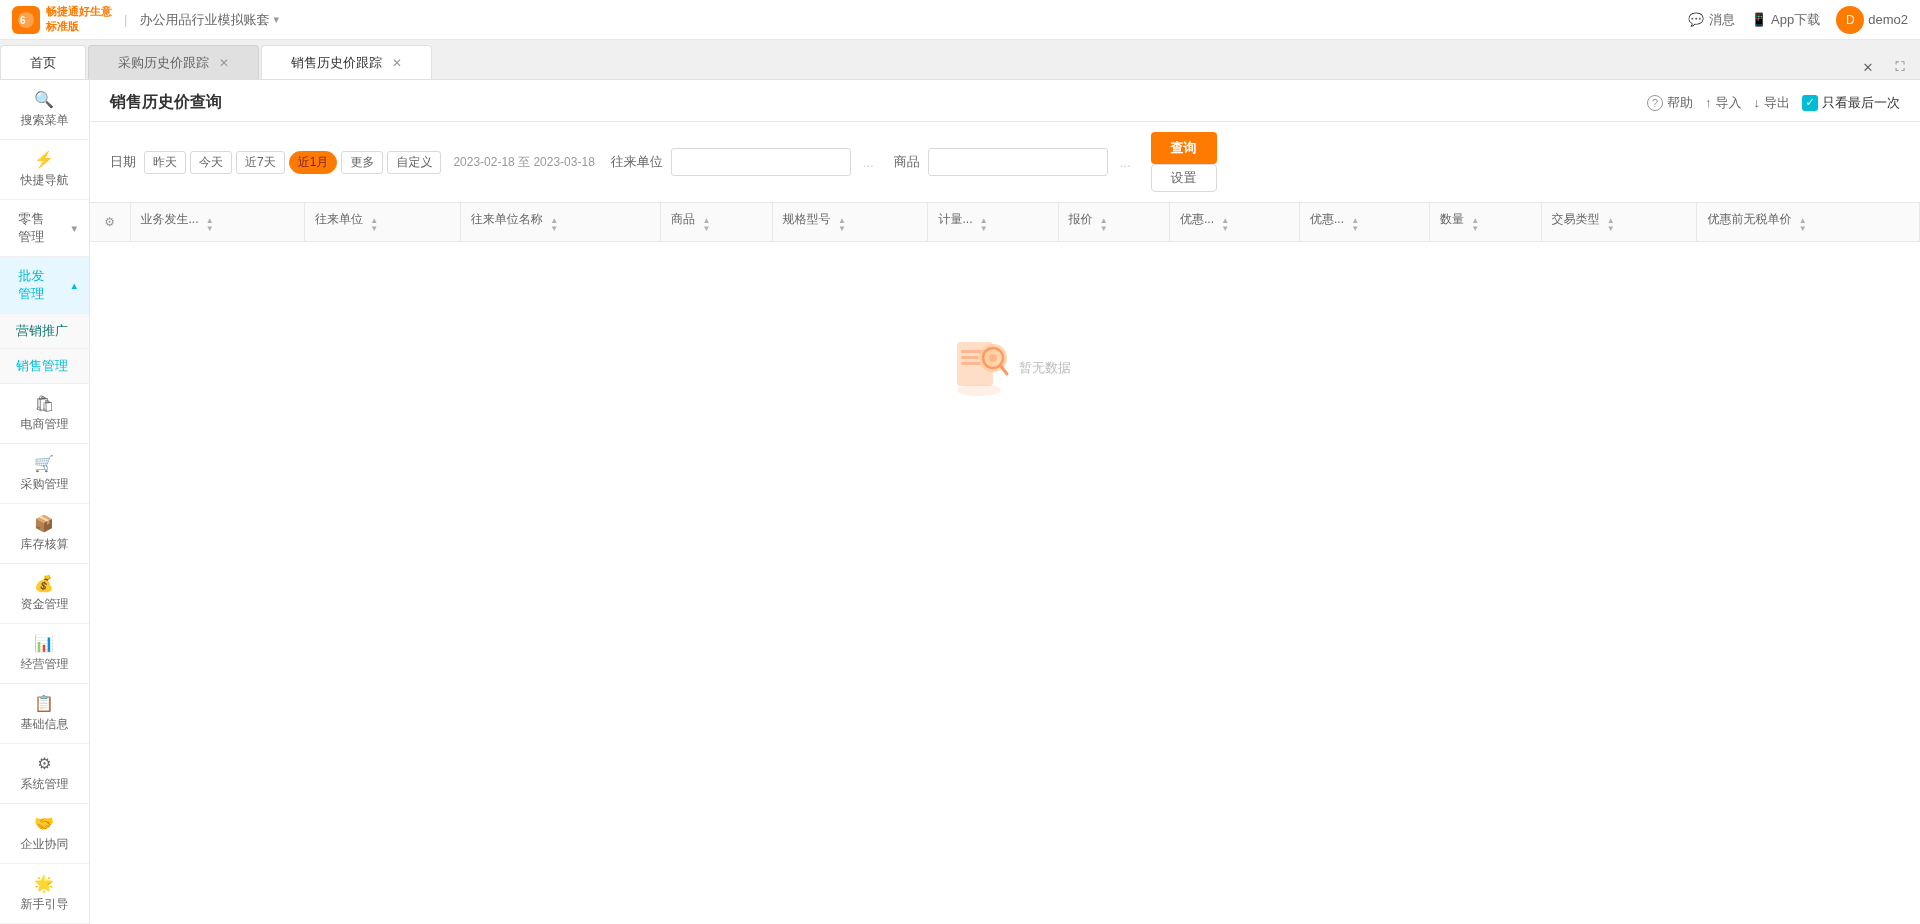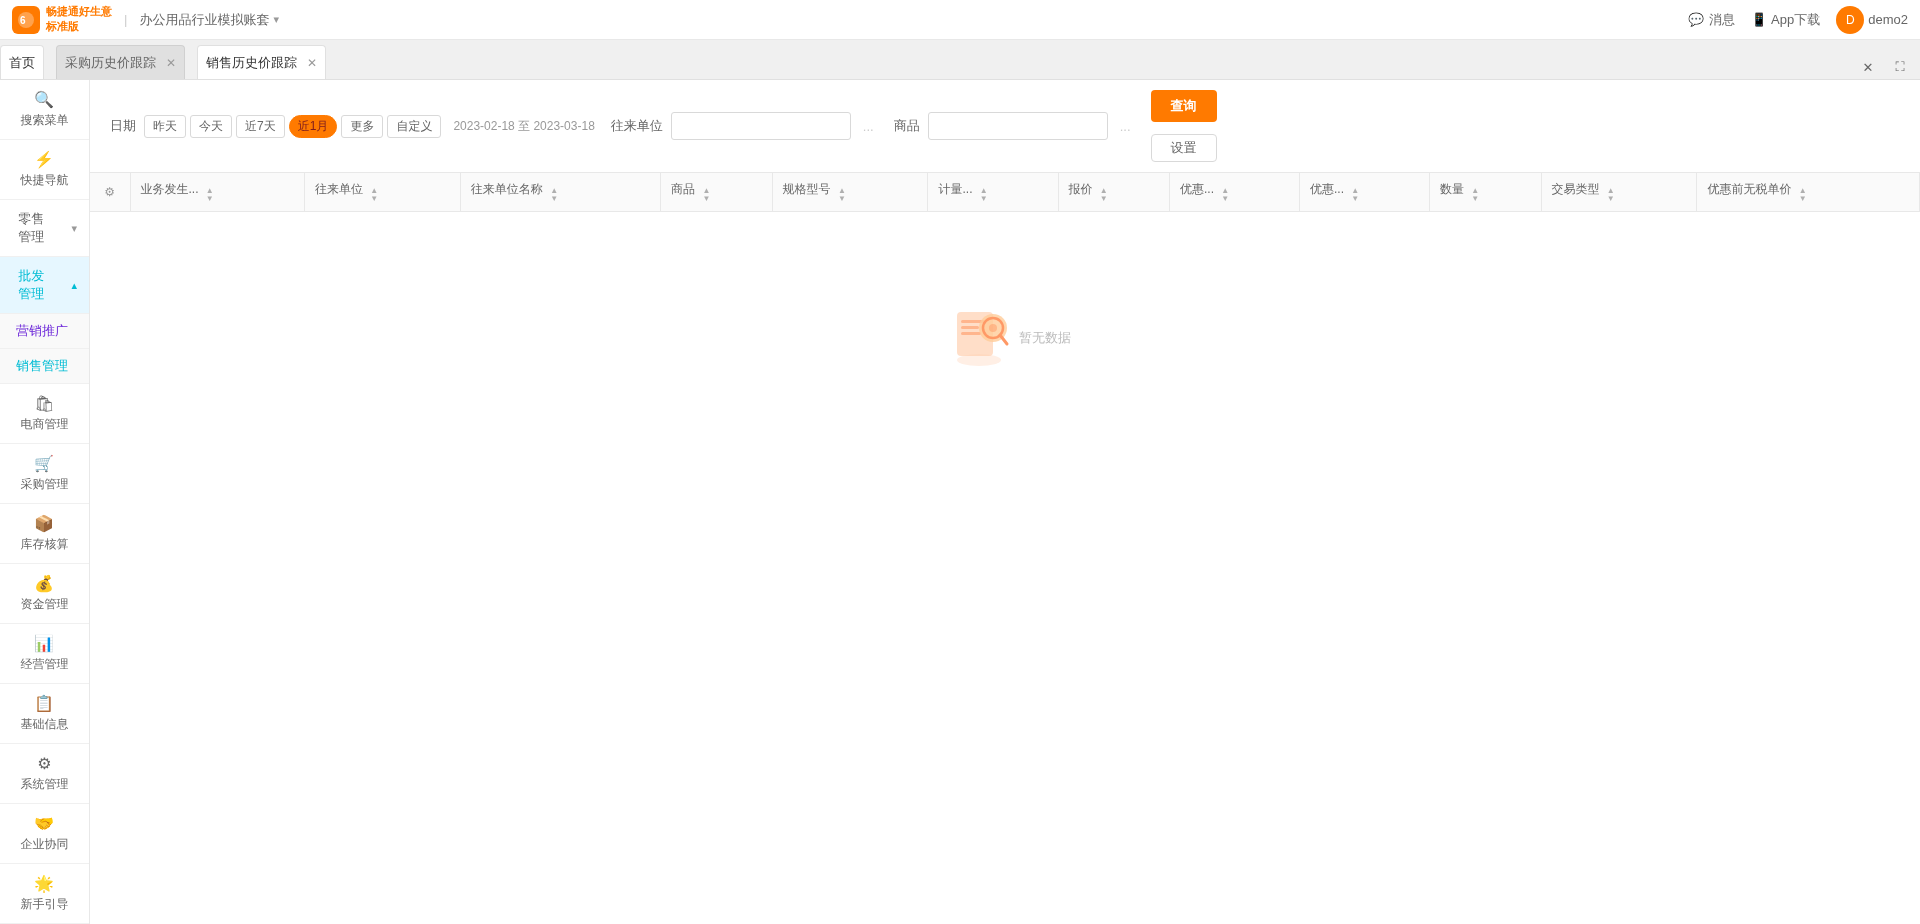--- a/index.html
+++ b/index.html
@@ -14,37 +14,37 @@
     .breadcrumb-divider { color: #ccc; margin: 0 4px; }
     .app-title-bar { display: flex; align-items: center; gap: 4px; }
     .app-title { font-size: 13px; color: #666; }
     .dropdown-arrow { color: #999; font-size: 11px; }
     .top-bar-right { display: flex; align-items: center; gap: 16px; }
     .top-right-item { display: flex; align-items: center; gap: 4px; color: #666; font-size: 13px; cursor: pointer; }
     .avatar { width: 28px; height: 28px; border-radius: 50%; background: #ff7a00; display: flex; align-items: center; justify-content: center; color: #fff; font-size: 12px; }
 
     
     .tab-bar { height: 40px; background: #f0f0f0; display: flex; align-items: flex-end; padding: 0 0 0 0; flex-shrink: 0; border-bottom: 1px solid #e0e0e0; }
-    .tab { height: 34px; padding: 0 8px; display: flex; align-items: center; gap: 6px; font-size: 13px; cursor: pointer; border-radius: 4px 4px 0 0; margin-right: 12px; color: #666; background: #e0e0e0; border: 1px solid #d0d0d0; border-bottom: none; position: relative; }
+    .tab { height: 34px; padding: 0 29px; display: flex; align-items: center; gap: 6px; font-size: 13px; cursor: pointer; border-radius: 4px 4px 0 0; margin-right: 2px; color: #666; background: #e0e0e0; border: 1px solid #d0d0d0; border-bottom: none; position: relative; }
     .tab.home { background: #fff; color: #333; border-color: #e0e0e0; }
     .tab.active { background: #fff; color: #333; border-color: #e0e0e0; }
     .tab-close { font-size: 12px; color: #999; cursor: pointer; margin-left: 4px; }
     .tab-bar-actions { margin-left: auto; display: flex; align-items: center; padding-right: 8px; gap: 8px; }
     .tab-action-btn { width: 24px; height: 24px; display: flex; align-items: center; justify-content: center; color: #666; cursor: pointer; border-radius: 3px; }
 
     
     .main-layout { display: flex; flex: 1; overflow: hidden; }
 
     
     .sidebar { width: 90px; background: #fff; border-right: 1px solid #e8e8e8; display: flex; flex-direction: column; flex-shrink: 0; overflow-y: auto; }
     .sidebar-item { display: flex; flex-direction: column; align-items: center; padding: 10px 4px; cursor: pointer; color: #666; font-size: 12px; text-align: center; border-bottom: 1px solid #f0f0f0; gap: 3px; position: relative; }
     .sidebar-item.has-expand { flex-direction: row; justify-content: space-between; padding: 10px 12px; font-size: 13px; gap: 21px; }
     .sidebar-item.has-expand .expand-icon { font-size: 11px; color: #999; }
     .sidebar-group { background: #f9f9f9; }
-    .sidebar-group-item { display: flex; align-items: center; padding: 8px 16px; cursor: pointer; color: #6d28d9; font-size: 13px; border-bottom: 1px solid #f0f0f0; }
+    .sidebar-group-item { display: flex; align-items: center; padding: 8px 16px; cursor: pointer; color: #0f766e; font-size: 13px; border-bottom: 1px solid #f0f0f0; }
     .sidebar-group-item.active { color: #00bcd4; }
 
     
     .content-area { flex: 1; display: flex; flex-direction: column; overflow: hidden; background: #f5f5f5; }
 
     
     .page-header { background: #fff; padding: 12px 20px 8px; border-bottom: 1px solid #e8e8e8; display: flex; align-items: center; justify-content: space-between; flex-shrink: 0; }
     .page-title { font-size: 16px; font-weight: bold; color: #333; }
     .page-header-actions { display: flex; align-items: center; gap: 12px; }
     .header-action { display: flex; align-items: center; gap: 4px; color: #666; font-size: 13px; cursor: pointer; }
@@ -58,21 +58,21 @@
     .filter-label { color: #666; font-size: 13px; white-space: nowrap; }
     .date-buttons { display: flex; align-items: center; gap: 4px; }
     .date-btn { padding: 2px 8px; border: 1px solid #d9d9d9; border-radius: 3px; font-size: 12px; cursor: pointer; color: #666; background: #fff; }
     .date-btn.active { background: #ff7a00; color: #7f1d1d; border-color: #ff7a00; border-radius: 12px; }
     .date-range-text { font-size: 12px; color: #999; margin-left: 4px; }
     .filter-input { height: 28px; border: 1px solid #d9d9d9; border-radius: 3px; padding: 0 8px; font-size: 13px; width: 180px; color: #333; }
     .filter-input::placeholder { color: #ccc; }
     .filter-dots { color: #ccc; font-size: 13px; cursor: pointer; padding: 0 4px; }
     .query-btn { height: 32px; padding: 0 20px; background: #ff7a00; color: #fff; border: none; border-radius: 4px; font-size: 13px; cursor: pointer; font-weight: bold; }
     .settings-btn { height: 28px; padding: 0 14px; background: #fff; color: #666; border: 1px solid #d9d9d9; border-radius: 4px; font-size: 13px; cursor: pointer; }
-    .filter-actions { display: flex; flex-direction: column; gap: 12px; }
+    .filter-actions { display: flex; flex-direction: column; gap: 0; }
 
     
     .table-container { flex: 1; overflow: auto; background: #fff; margin: 0; }
     table { width: 100%; border-collapse: collapse; font-size: 13px; }
     thead tr { background: #fafafa; border-bottom: 1px solid #e8e8e8; }
     thead th { padding: 8px 10px; text-align: left; color: #666; font-weight: normal; border-right: 1px solid #e8e8e8; white-space: nowrap; font-size: 12px; position: relative; }
     thead th .sort-arrows { display: inline-flex; flex-direction: column; margin-left: 4px; opacity: 0.5; }
     thead th .sort-arrows span { font-size: 8px; line-height: 1; }
     .settings-col { width: 40px; text-align: center; }
     .settings-col-icon { color: #999; cursor: pointer; }
@@ -204,20 +204,41 @@
     </div>
     <div class="sidebar-item">
       <span style="font-size:16px;">🔲</span>
       <span>应用中心</span>
     </div>
 
   </div>
 
   <div class="content-area">
 
+    <div class="page-header">
+      <h1 class="page-title">销售历史价查询</h1>
+      <div class="page-header-actions">
+        <div class="header-action">
+          <span style="width:16px;height:16px;border:1px solid #999;border-radius:50%;display:inline-flex;align-items:center;justify-content:center;font-size:11px;color:#999;">?</span>
+          <span>帮助</span>
+        </div>
+        <div class="header-action">
+          <span>↑</span>
+          <span>导入</span>
+        </div>
+        <div class="header-action">
+          <span>↓</span>
+          <span>导出</span>
+        </div>
+        <div class="only-last-checkbox">
+          <div class="checkbox-checked">✓</div>
+          <span>只看最后一次</span>
+        </div>
+      </div>
+    </div>
 
     <div class="filter-bar">
       <div class="filter-row">
 
         <div class="filter-item">
           <span class="filter-label">日期</span>
           <div class="date-buttons">
             <button class="date-btn">昨天</button>
             <button class="date-btn">今天</button>
             <button class="date-btn">近7天</button>

